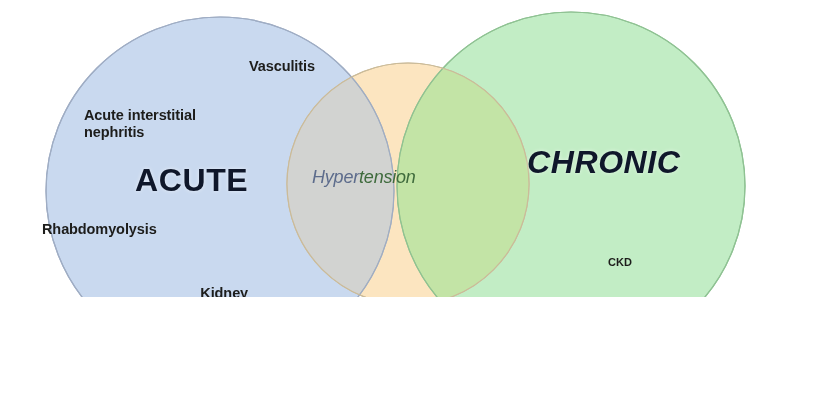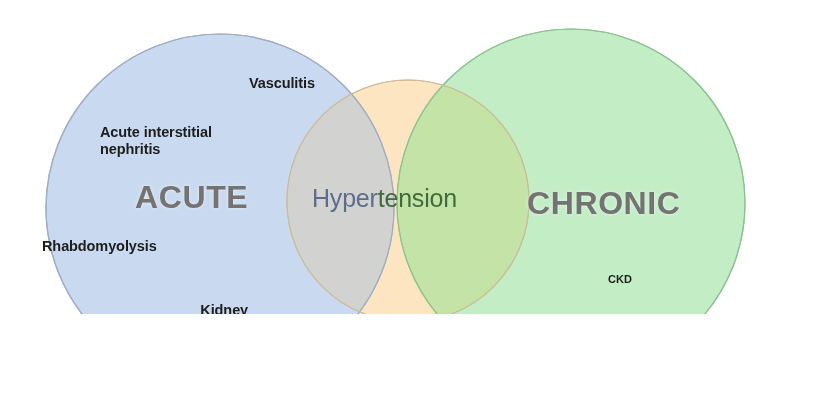--- a/index.html
+++ b/index.html
@@ -10,21 +10,20 @@
   }
   body {
     font-family: "Liberation Sans", "DejaVu Sans", sans-serif;
   }
   #stage {
     position: relative;
     width: 840px;
     height: 297px;
     background: #ffffff;
     overflow: hidden;
-    margin-top: 17px;
   }
   #venn-svg {
     position: absolute;
     left: 0;
     top: 0;
     width: 840px;
     height: 413px;
     display: block;
   }
   .label {
@@ -36,40 +35,41 @@
     -webkit-font-smoothing: antialiased;
   }
   .lbl-small {
     font-size: 14.5px;
     font-weight: 600;
     letter-spacing: -0.1px;
   }
   .lbl-big {
     font-size: 32px;
     font-weight: 700;
-    color: #737373;
+    color: #0f172a;
     letter-spacing: 0.6px;
     text-shadow: 0 0 4px rgba(255,255,255,0.55);
   }
   .lbl-mid {
-    font-size: 25px;
+    font-size: 18px;
     font-weight: 400;
     letter-spacing: -0.2px;
+    font-style: italic;
   }
   .ht-a { color: #5d6c8c; }
   .ht-b { color: #3f6b3d; }
 
   .t-vasculitis       { left: 249px; top: 58px;  }
-  .t-aint             { left: 100px; top: 107px; }
+  .t-aint             { left: 84px; top: 107px; }
   .t-acute            { left: 135px; top: 162px; }
   .t-rhabdo           { left: 42px;  top: 221px; }
   .t-thrombo          { left: 271px; top: 219px; }
   .t-kidney           { left: 183px; top: 285px; text-align: right; }
   .t-hypertension     { left: 312px; top: 167px; }
-  .t-chronic          { left: 527px; top: 168px; }
+  .t-chronic          { left: 527px; top: 144px; font-style: italic; }
   .t-ckd              { left: 608px; top: 256px; font-size: 11px; font-weight: 700; }
 </style>
 </head>
 <body>
 
 <div id="stage">
 
   <svg id="venn-svg" viewBox="0 0 840 413" xmlns="http://www.w3.org/2000/svg">
     <defs>
       <clipPath id="clip-acute">

